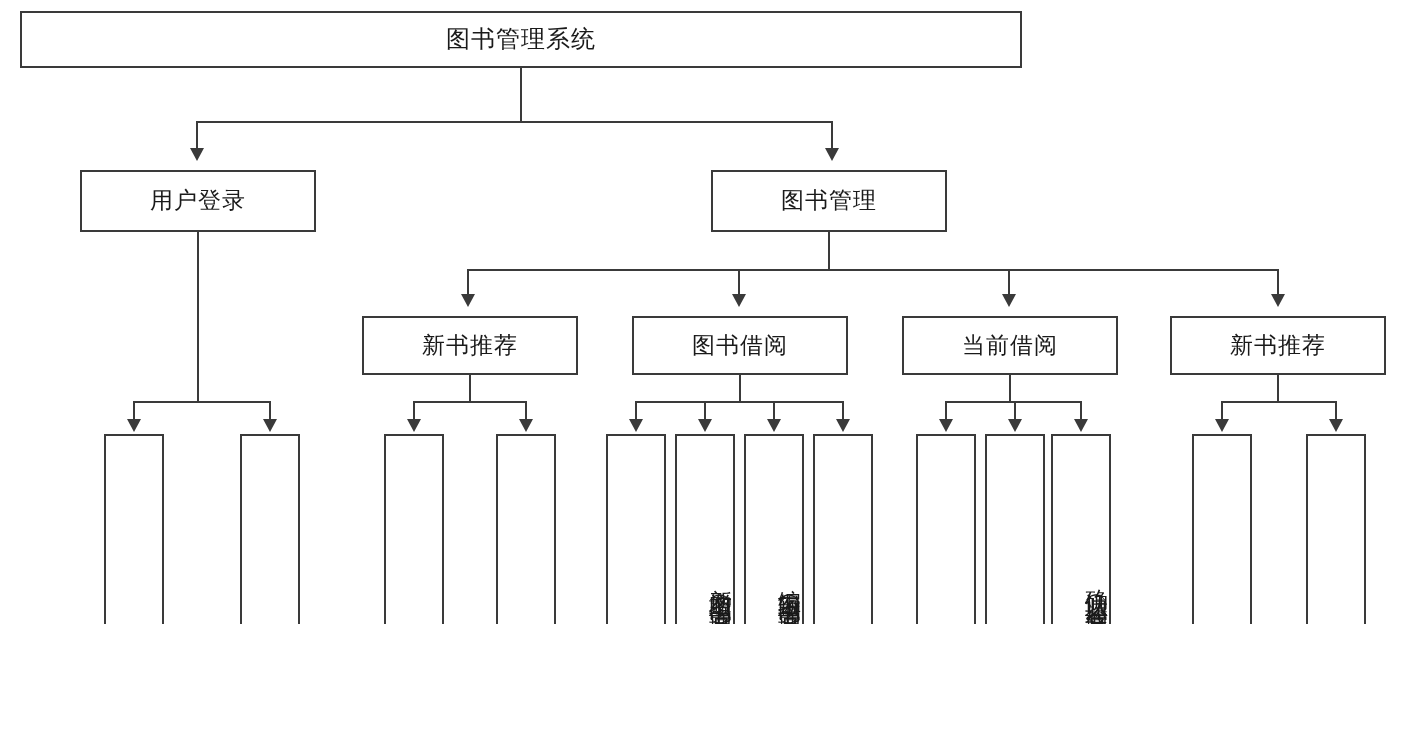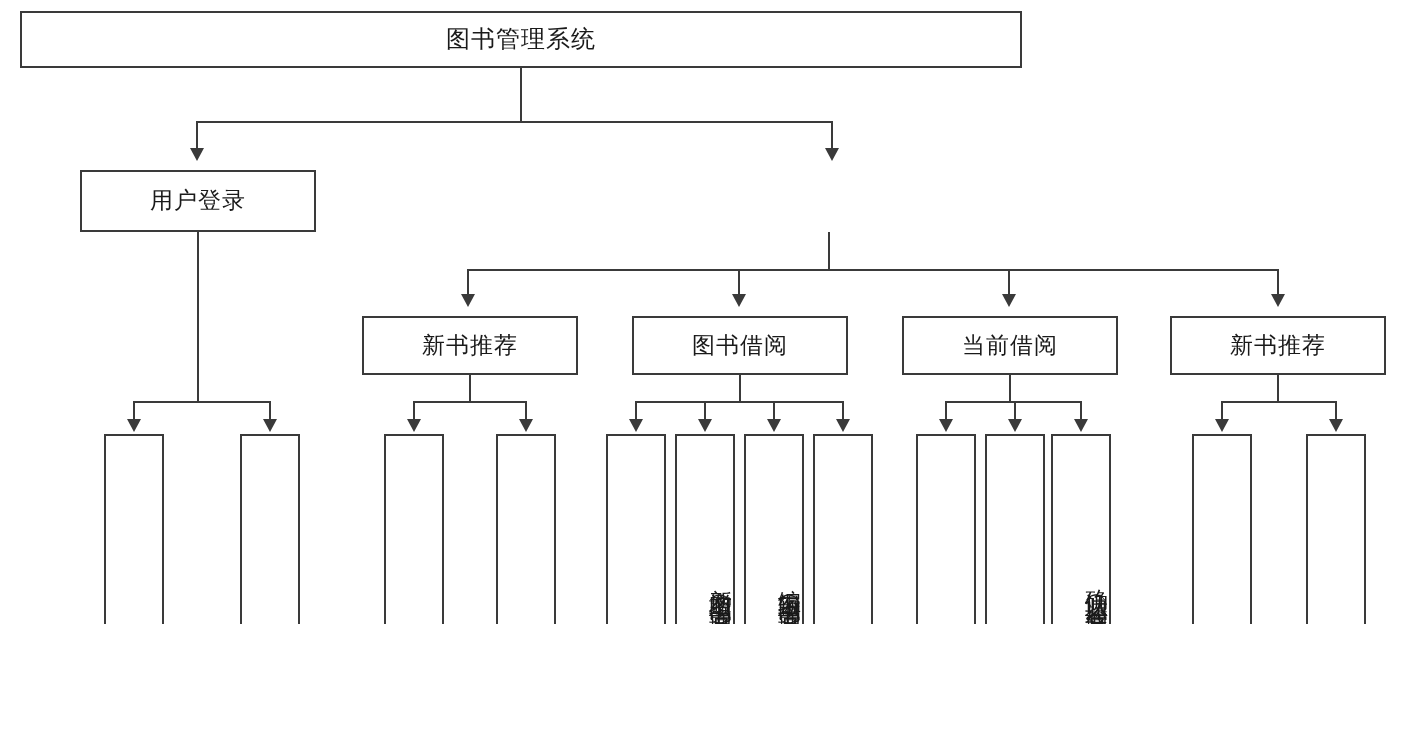--- a/index.html
+++ b/index.html
@@ -93,20 +93,23 @@
   <div class="ln v" style="left:196px;top:121px;height:29px;"></div>
   <div class="arrow" style="left:190px;top:148px;"></div>
 
   <div class="ln v" style="left:831px;top:121px;height:29px;"></div>
   <div class="arrow" style="left:825px;top:148px;"></div>
 
   <div class="node horiz" style="left:80px;top:170px;width:236px;height:62px;">
     <span>用户登录</span>
   </div>
 
+  <div class="node horiz" style="left:711px;top:170px;width:236px;height:62px;">
+    <span>图书管理</span>
+  </div>
 
   <div class="ln v" style="left:197px;top:232px;height:170px;"></div>
   <div class="ln h" style="left:133px;top:401px;width:138px;"></div>
   <div class="ln v" style="left:133px;top:401px;height:20px;"></div>
   <div class="arrow" style="left:127px;top:419px;"></div>
   <div class="ln v" style="left:269px;top:401px;height:20px;"></div>
   <div class="arrow" style="left:263px;top:419px;"></div>
 
   <div class="ln v" style="left:828px;top:232px;height:38px;"></div>
   <div class="ln h" style="left:467px;top:269px;width:811px;"></div>

